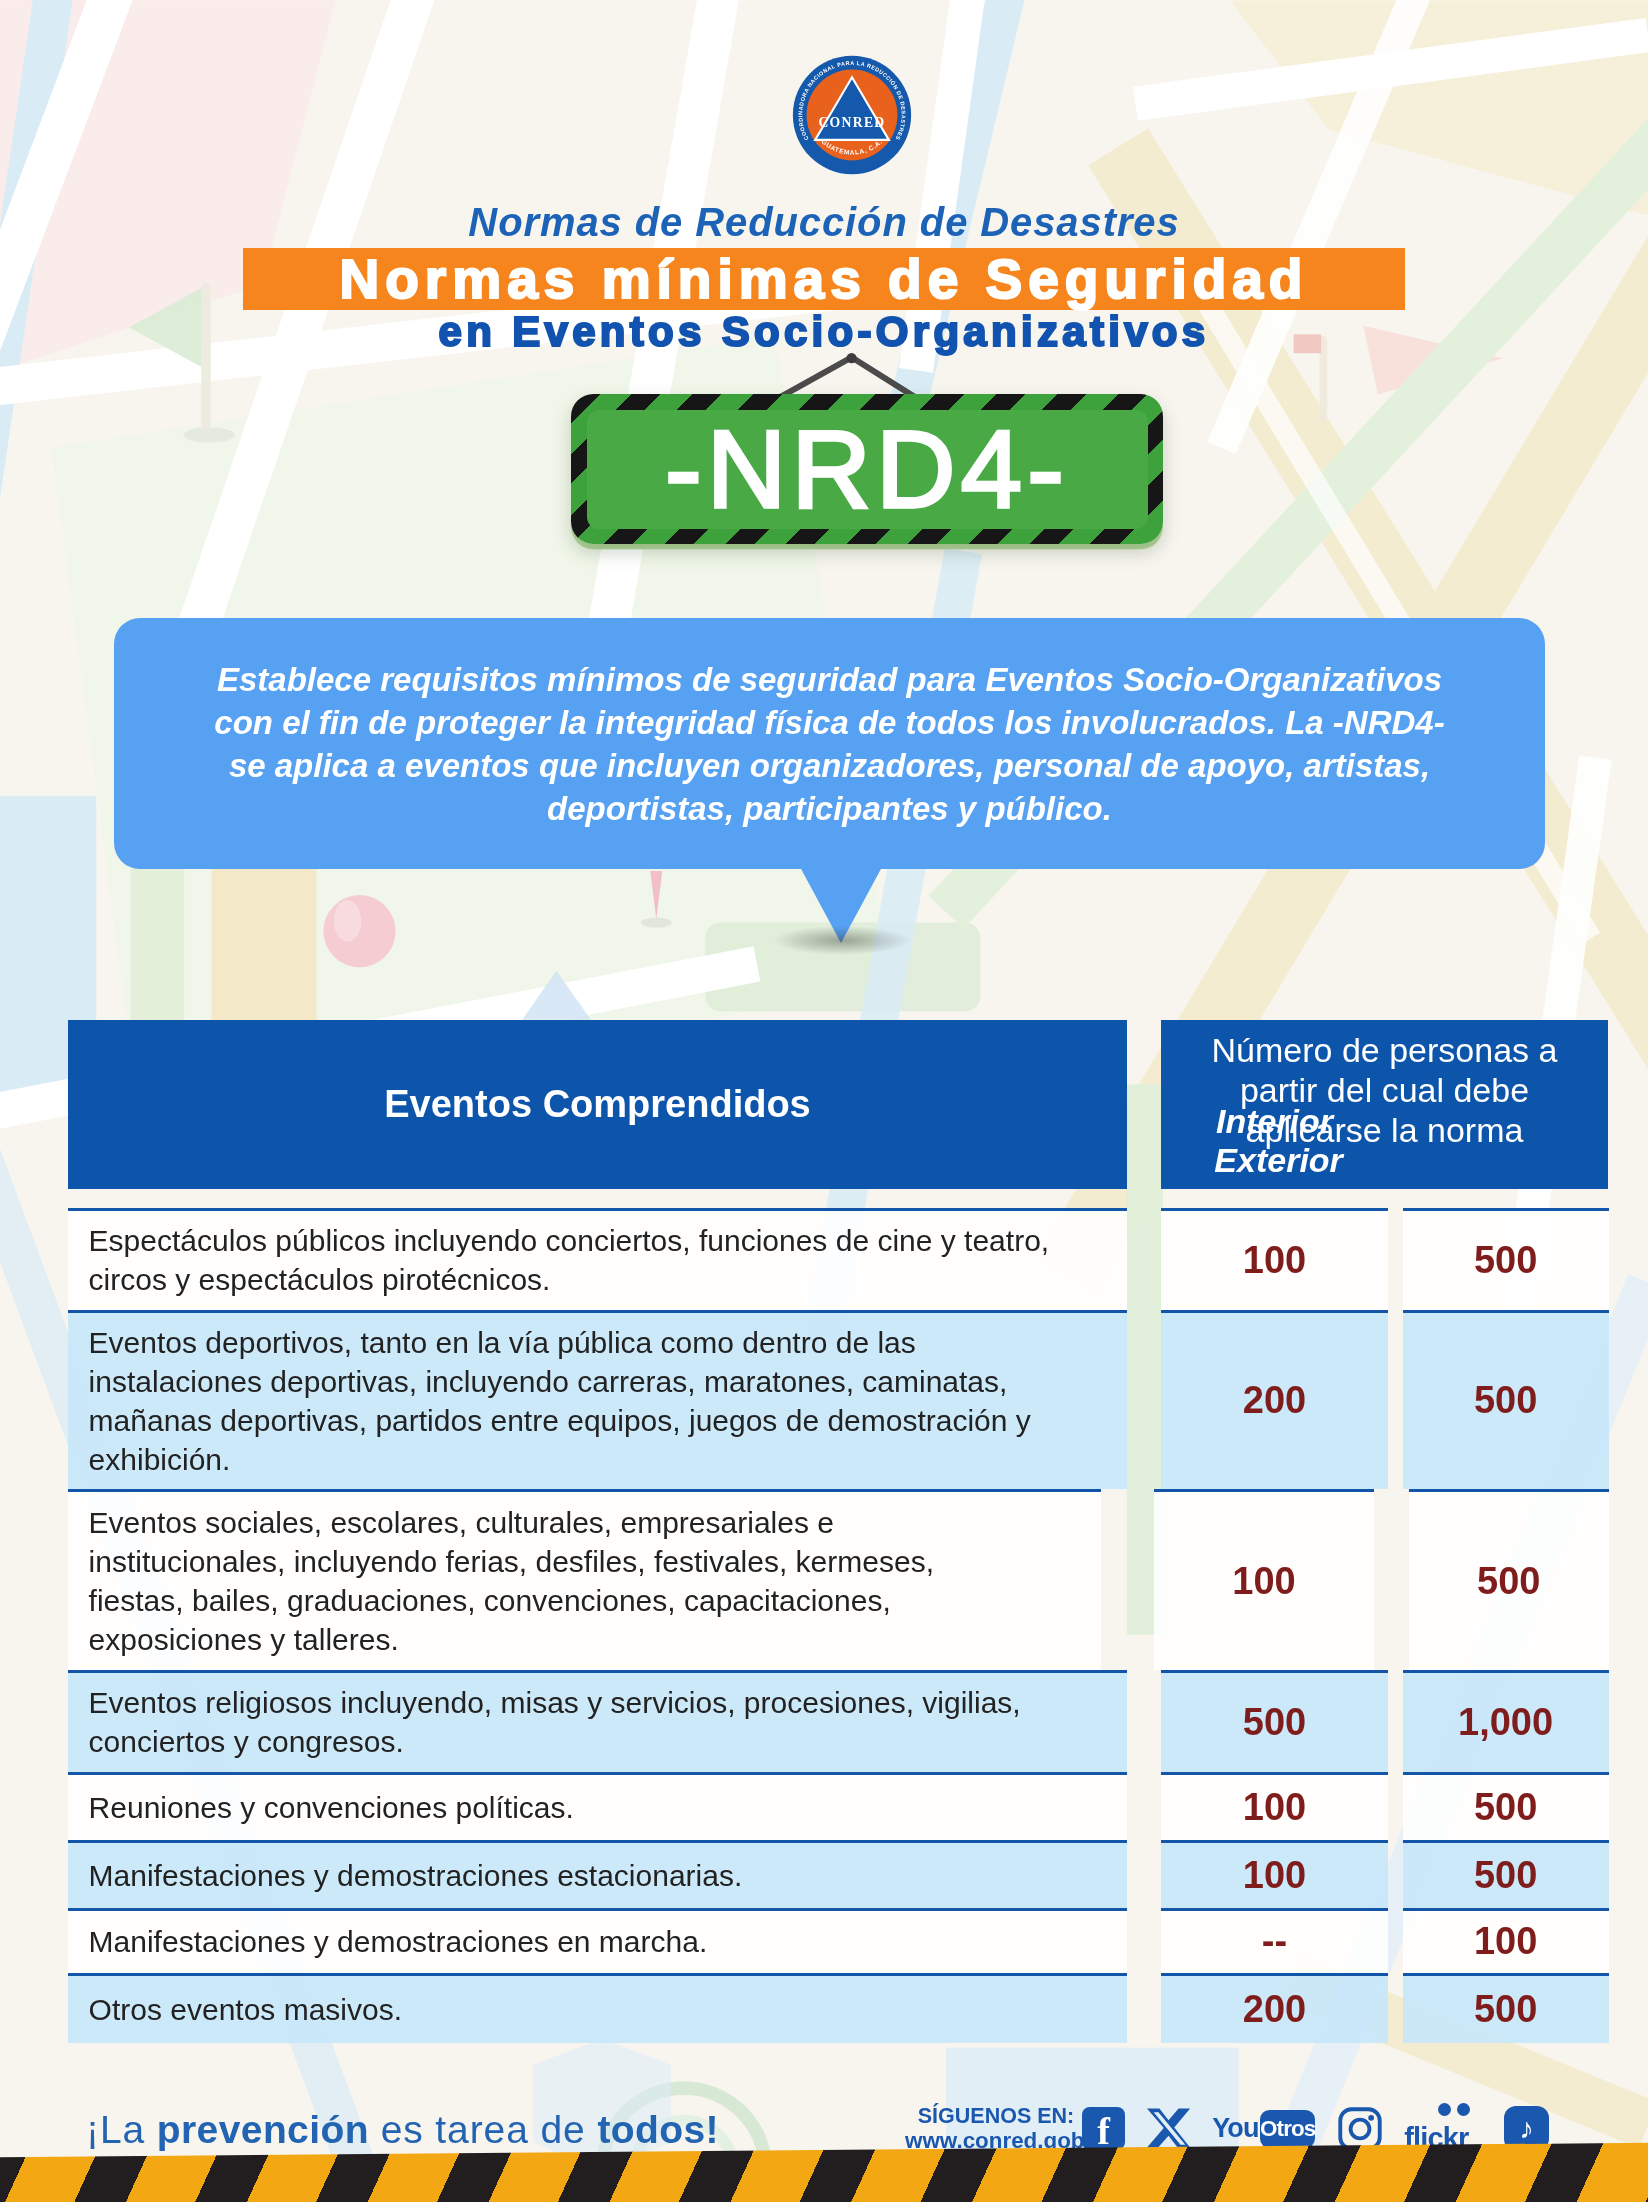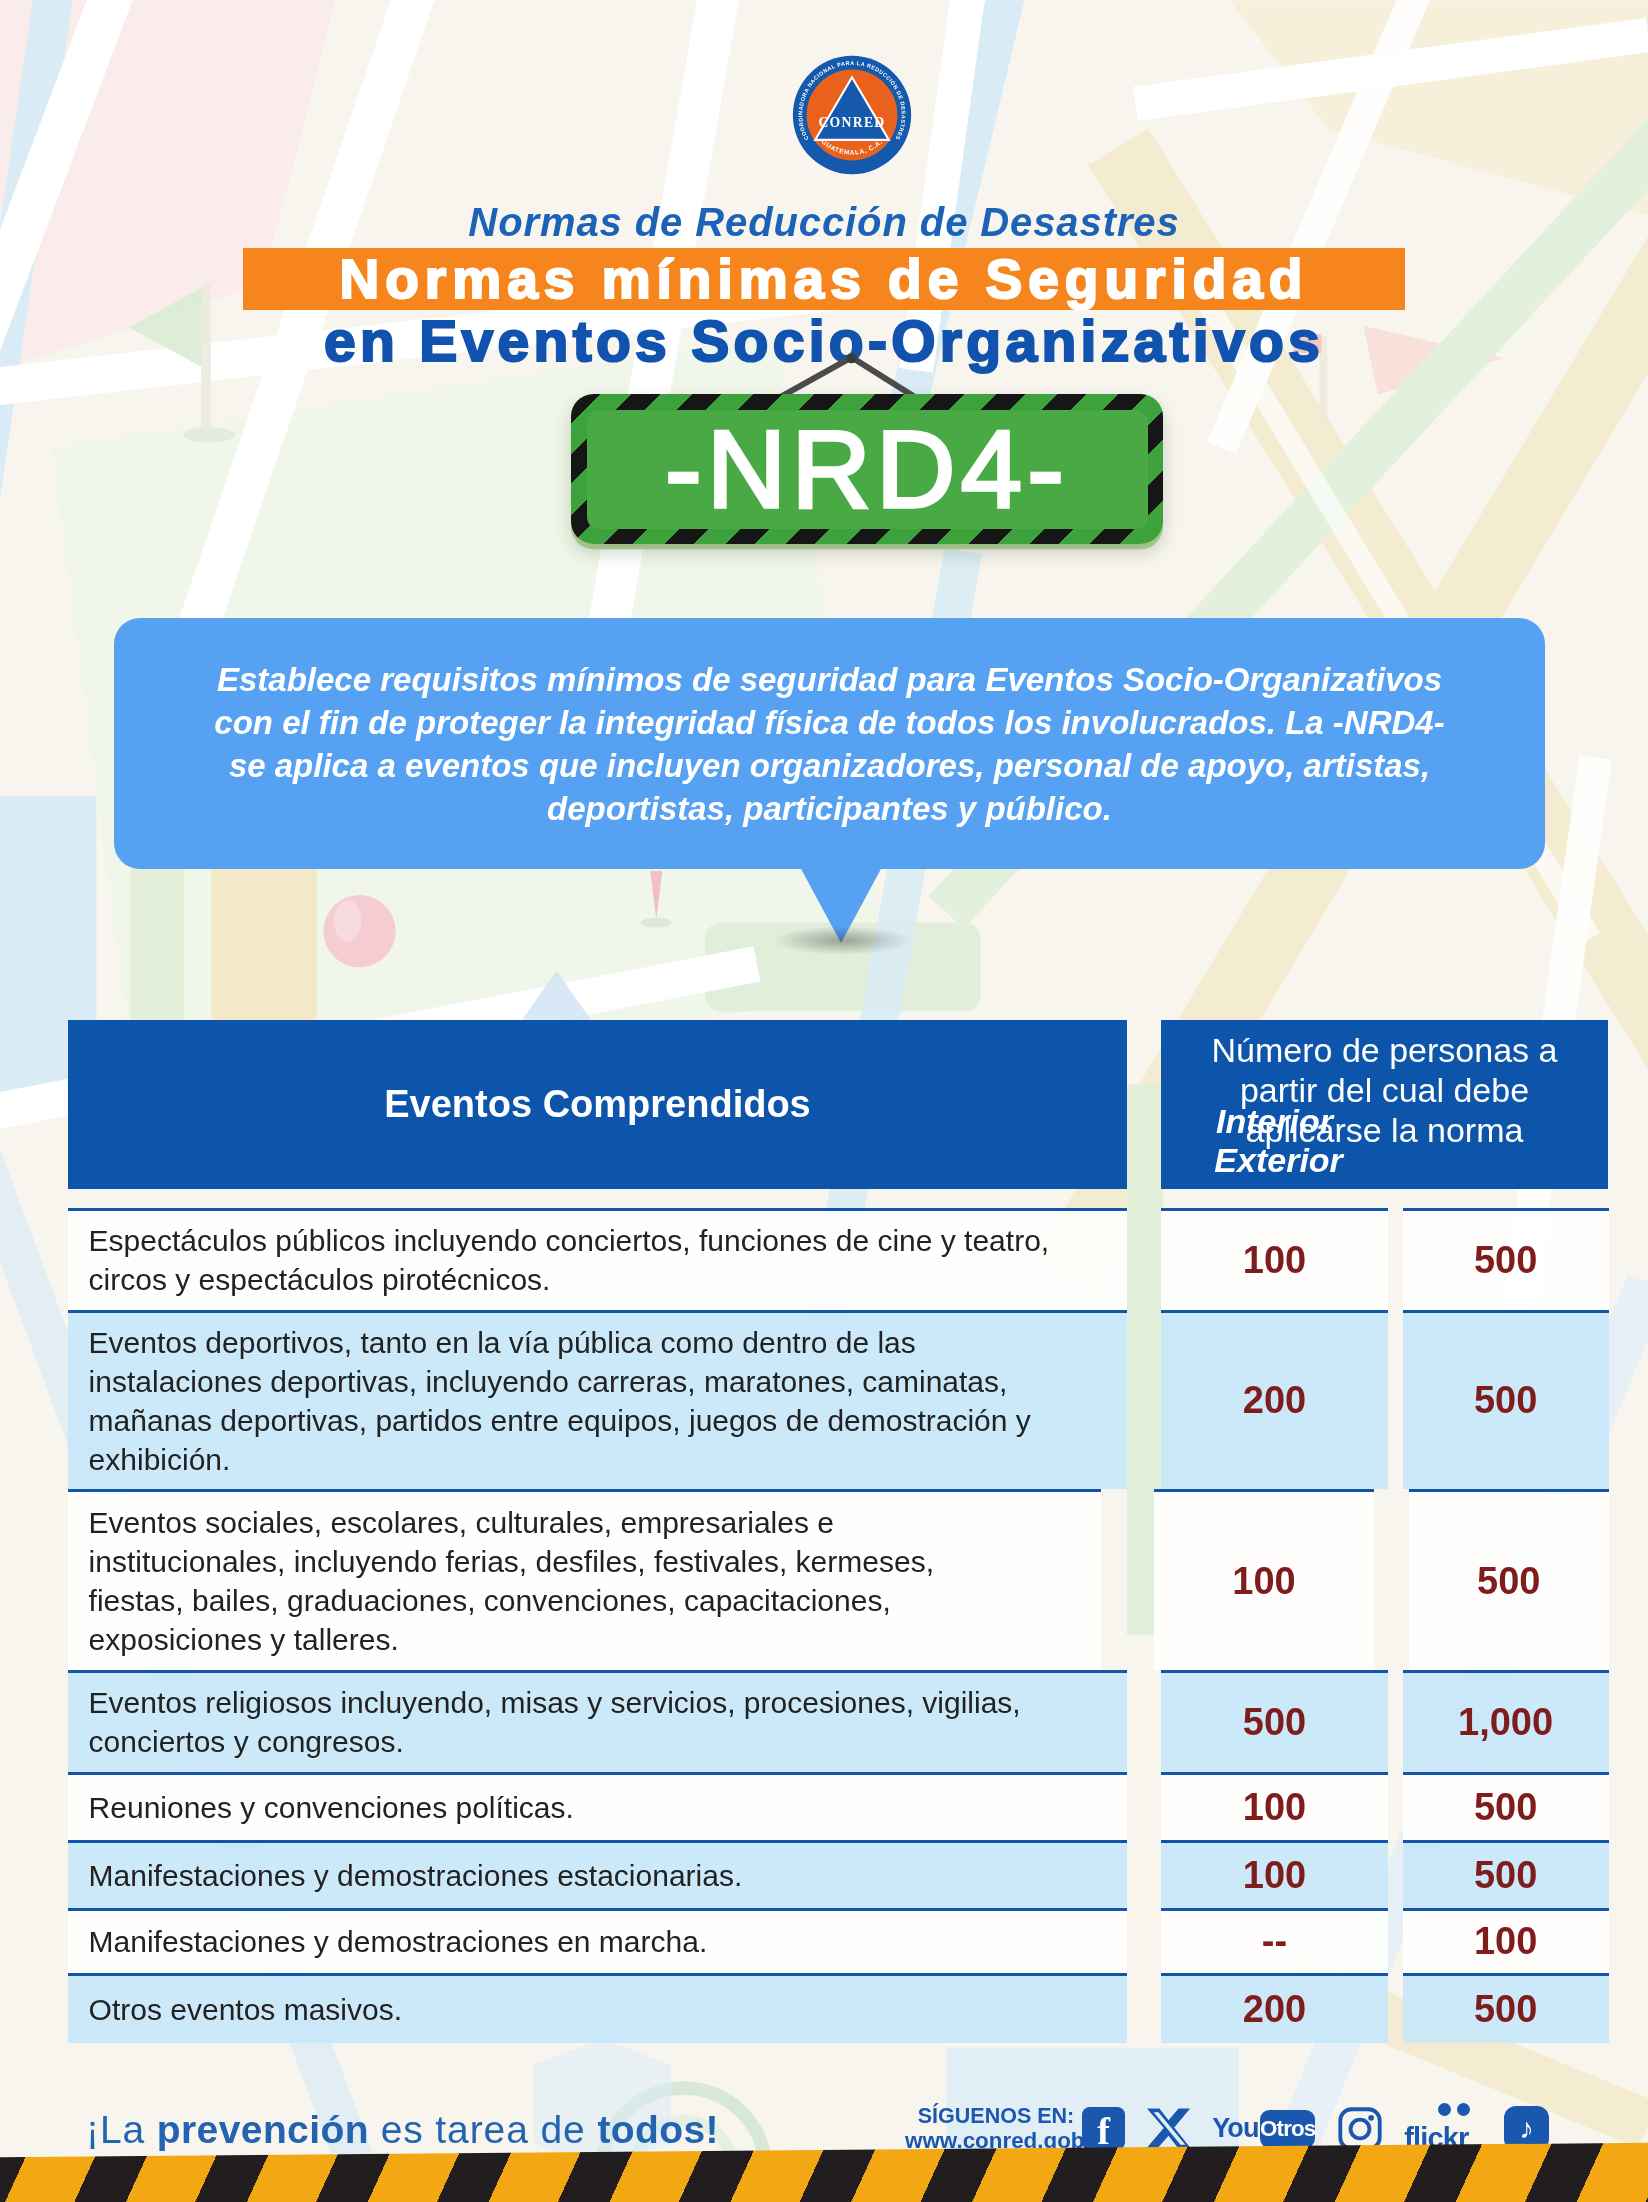--- a/index.html
+++ b/index.html
@@ -19,21 +19,21 @@
   .banner{
     left:243px;top:248px;width:1162px;height:62px;background:#f5851c;
     display:flex;align-items:center;justify-content:center;
   }
   .banner-title{
     color:#ffffff;font-weight:bold;font-size:55px;letter-spacing:6px;
     -webkit-text-stroke:2.2px #ffffff;white-space:nowrap;
   }
   .subtitle{
     left:0;right:0;top:308px;text-align:center;color:#1153af;
-    font-weight:bold;font-size:57px;letter-spacing:4.3px;-webkit-text-stroke:2.2px #1153af;
+    font-weight:bold;font-size:42px;letter-spacing:4.3px;-webkit-text-stroke:2.2px #1153af;
     white-space:nowrap;
   }
   .wires{left:731px;top:353px;}
   .sign{
     left:571px;top:394px;width:592px;height:150px;border-radius:22.4px;
     background:repeating-linear-gradient(135deg,#161616 0 20.6px,#3ea23c 20.6px 43px);
     box-shadow:0 8.6px 17px rgba(60,90,50,.25),0 5.2px 0 #b7d89e;
   }
   .sign-inner{
     position:absolute;inset:15.5px;background:#48a945;border-radius:12px;

